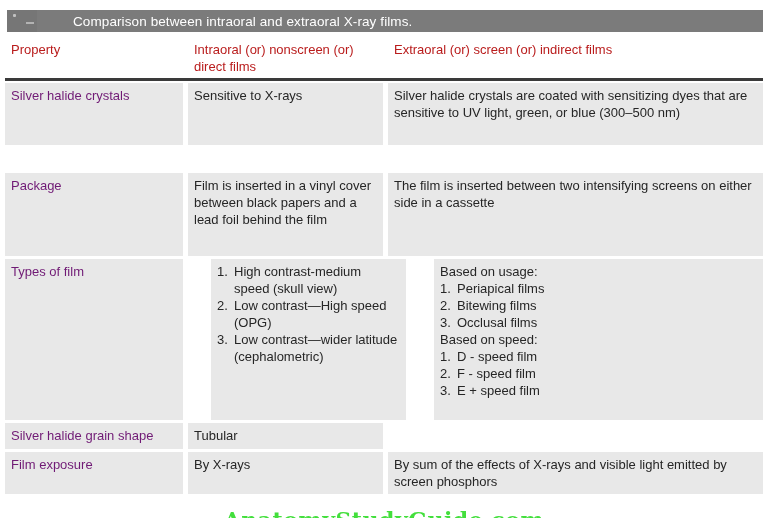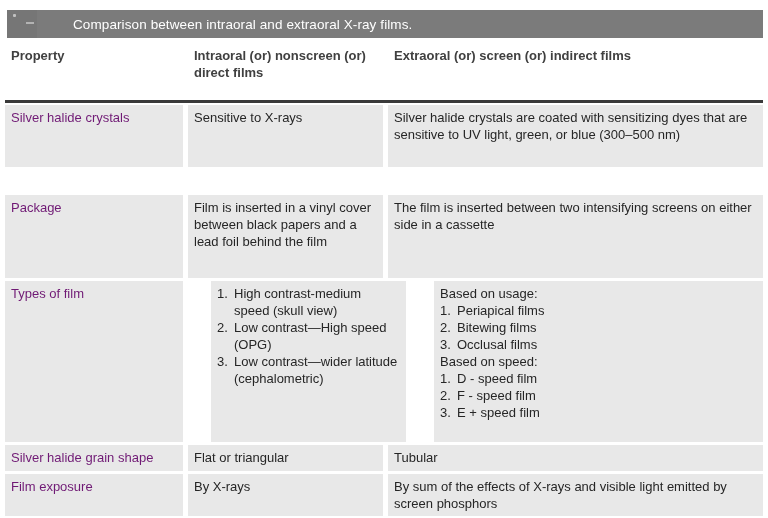--- a/index.html
+++ b/index.html
@@ -8,21 +8,21 @@
     width: 768px; height: 518px;
     font-family: "Liberation Sans", sans-serif;
     color: #262626;
     padding-top: 10px;
     overflow: hidden;
   }
 
   
   .title-bar {
     margin: 0 5px 0 7px;
-    height: 28px;
+    height: 22px;
     background: #7b7b7b;
     color: #ffffff;
     display: flex;
     align-items: center;
     position: relative;
     font-size: 13.5px;
   }
   .erased-tag {
     position: absolute; left: 0; top: 0; height: 100%; width: 30px;
     background: #767676;
@@ -40,25 +40,25 @@
   
   .grid3 {
     display: grid;
     grid-template-columns: 178px 195px 1fr;
     column-gap: 5px;
     margin: 0 5px;
   }
 
   
   .col-headers {
-    padding: 9px 0 19px 0;
-    font-weight: bold;
+    padding: 9px 0 3px 0;
+    font-weight: normal;
     font-size: 13px;
     line-height: 17px;
-    color: #404040;
+    color: #b91c1c;
   }
   .col-headers > div { padding: 0 6px; }
 
   .divider {
     height: 3px;
     background: #3a3a3a;
     margin: 0 5px 2px 5px;
   }
 
   
@@ -157,21 +157,20 @@
           <span class="lt">F - speed film</span>
         </div>
         <div class="cell-line">
           <span class="ln">3.</span>
           <span class="lt">E + speed film</span>
         </div>
       </div>
   </div>
     <div class="grid3 t-row" style="min-height: 26px;">
     <div class="cell-property">Silver halide grain shape</div>
-    <div class="cell-intraoral">Flat or triangular</div>
     <div class="cell-extraoral">Tubular</div>
   </div>
     <div class="grid3 t-row" style="min-height: 40px;">
     <div class="cell-property">Film exposure</div>
     <div class="cell-intraoral">By X-rays</div>
     <div class="cell-extraoral">By sum of the effects of X-rays and visible light emitted by screen phosphors</div>
   </div>
   </div>
 
 <div class="footer">

